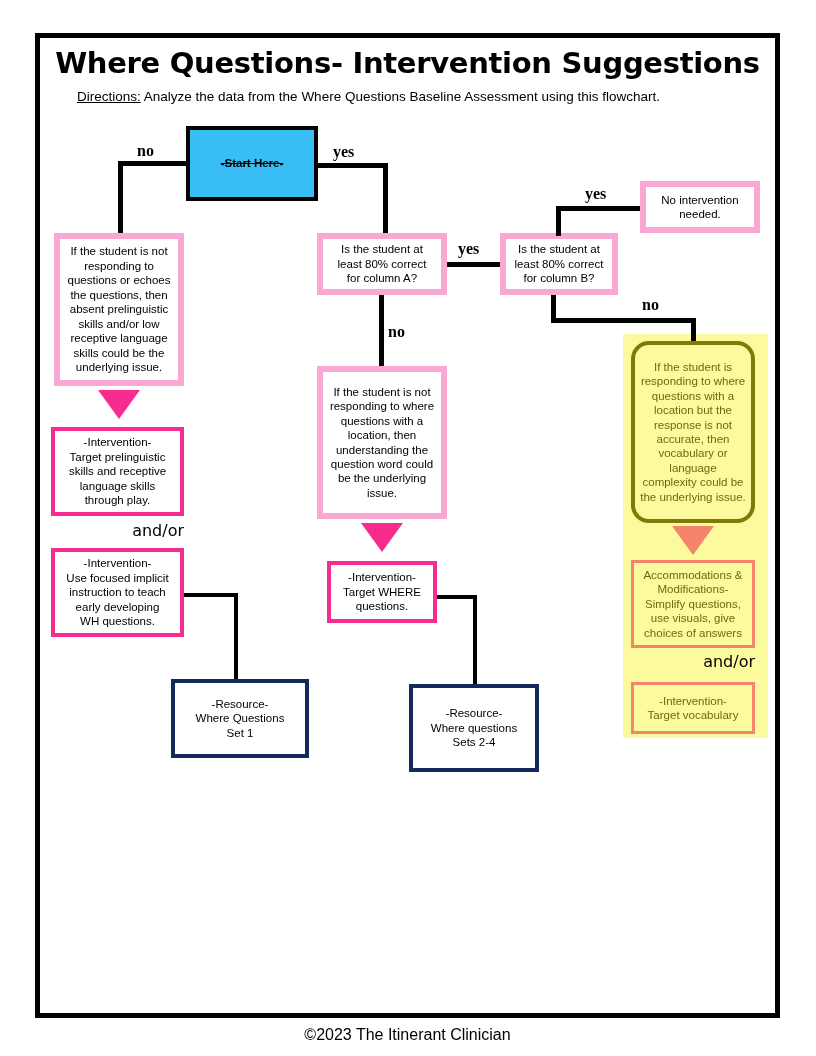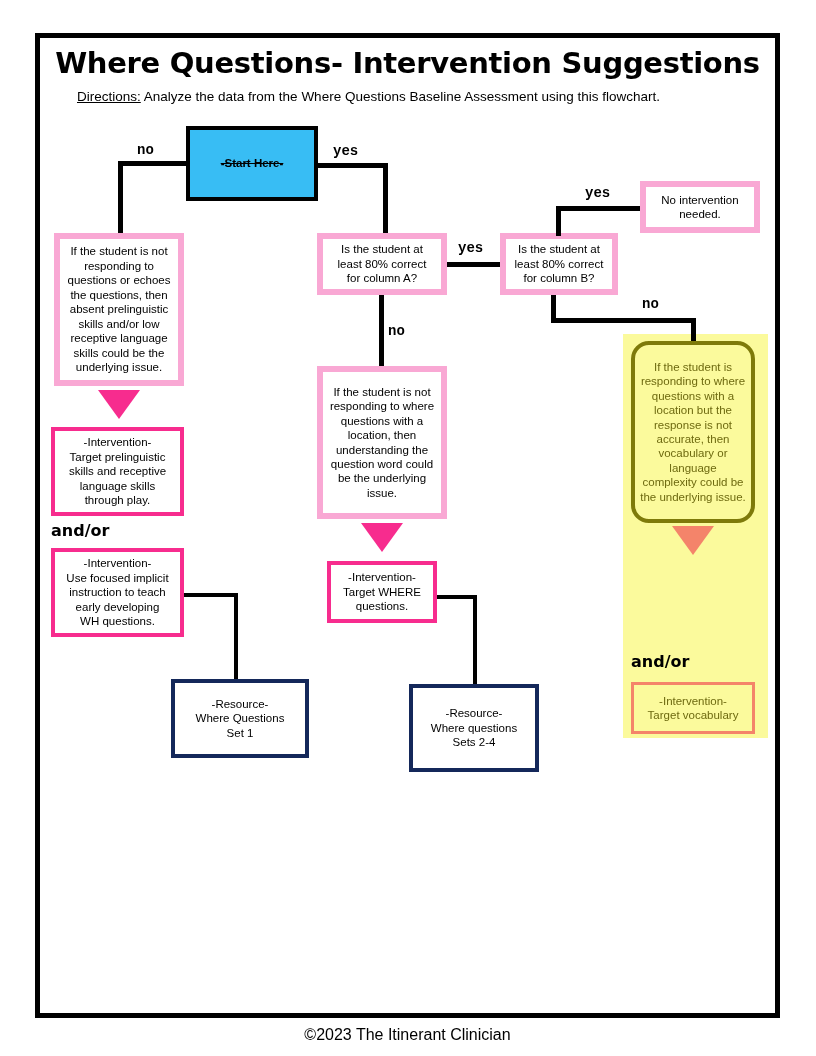--- a/index.html
+++ b/index.html
@@ -89,31 +89,31 @@
   }
 
   
   .ln {
     position: absolute;
     background: #000000;
   }
 
   .lbl {
     position: absolute;
-    font-size: 14px;
-    font-weight: bold;
-    color: #000000;
-    font-family: Liberation Mono, monospace;
-  }
-  .andor {
-    position: absolute;
     font-size: 16px;
     font-weight: bold;
     color: #000000;
-    text-align: left;
+    font-family: Liberation Serif, serif;
+  }
+  .andor {
+    position: absolute;
+    font-size: 16px;
+    font-weight: normal;
+    color: #000000;
+    text-align: right;
     font-family: "DejaVu Sans", sans-serif;
   }
 
   
   .arrow {
     position: absolute;
     width: 0;
     height: 0;
     border-left: 21px solid transparent;
     border-right: 21px solid transparent;
@@ -247,20 +247,25 @@
 location but the
 response is not
 accurate, then
 vocabulary or
 language
 complexity could be
 the underlying issue.</div>
 
   <div class="arrow arrow-coral" style="left:672px; top:526px;"></div>
 
+  <div class="box box-coral" style="left:631px; top:560px; width:124px; height:88px;">Accommodations &amp;
+Modifications-
+Simplify questions,
+use visuals, give
+choices of answers</div>
 
   <div class="andor" style="left:631px; top:652px; width:124px;">and/or</div>
 
   <div class="box box-coral" style="left:631px; top:682px; width:124px; height:52px;">-Intervention-
 Target vocabulary</div>
 
   <div class="footer">©2023 The Itinerant Clinician</div>
 
 </div>
 

